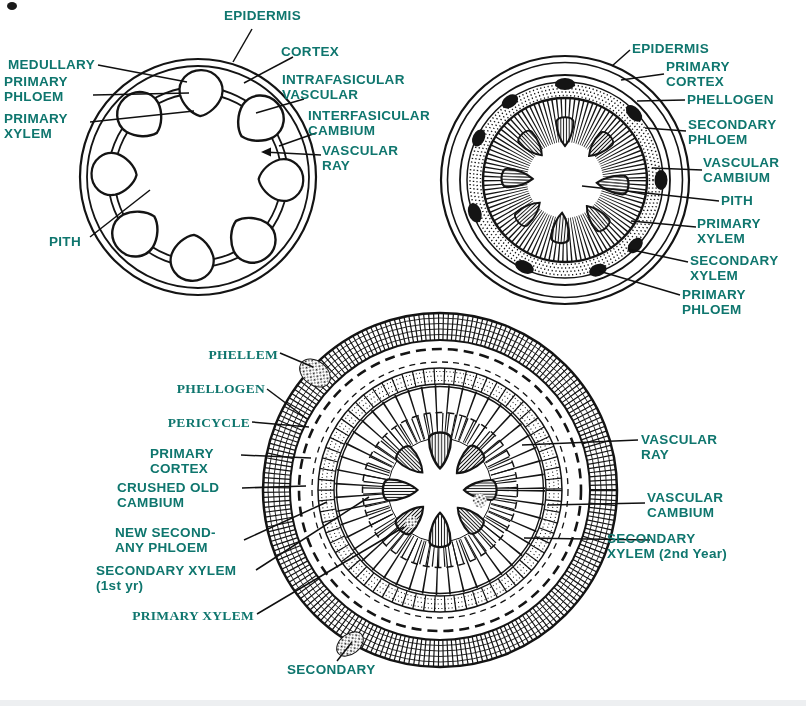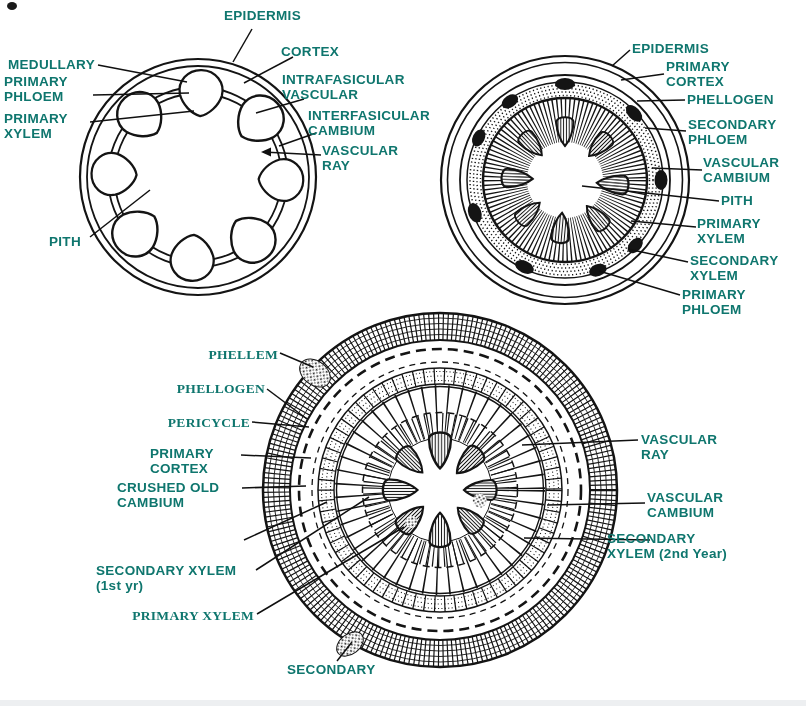--- a/index.html
+++ b/index.html
@@ -285,20 +285,22 @@
 <div class="lbl c" style="left:682px;top:287px;width:96px">PRIMARY
 PHLOEM</div>
 
 <div class="lbl r" style="left:178px;top:347px;width:100px">PHELLEM</div>
 <div class="lbl r" style="left:148px;top:381px;width:117px">PHELLOGEN</div>
 <div class="lbl r" style="left:130px;top:415px;width:120px">PERICYCLE</div>
 <div class="lbl c" style="left:150px;top:446px;width:88px">PRIMARY
 CORTEX</div>
 <div class="lbl c" style="left:117px;top:480px;width:122px">CRUSHED OLD
 CAMBIUM</div>
+<div class="lbl c" style="left:115px;top:525px;width:126px">NEW SECOND-
+ANY PHLOEM</div>
 <div class="lbl c" style="left:96px;top:563px;width:158px">SECONDARY XYLEM
 (1st yr)</div>
 <div class="lbl r" style="left:130px;top:608px;width:124px">PRIMARY XYLEM</div>
 <div class="lbl" style="left:287px;top:662px">SECONDARY</div>
 <div class="lbl c" style="left:641px;top:432px;width:82px">VASCULAR
 RAY</div>
 <div class="lbl c" style="left:647px;top:490px;width:90px">VASCULAR
 CAMBIUM</div>
 <div class="lbl c" style="left:607px;top:531px;width:168px">SECONDARY
 XYLEM  (2nd Year)</div>

